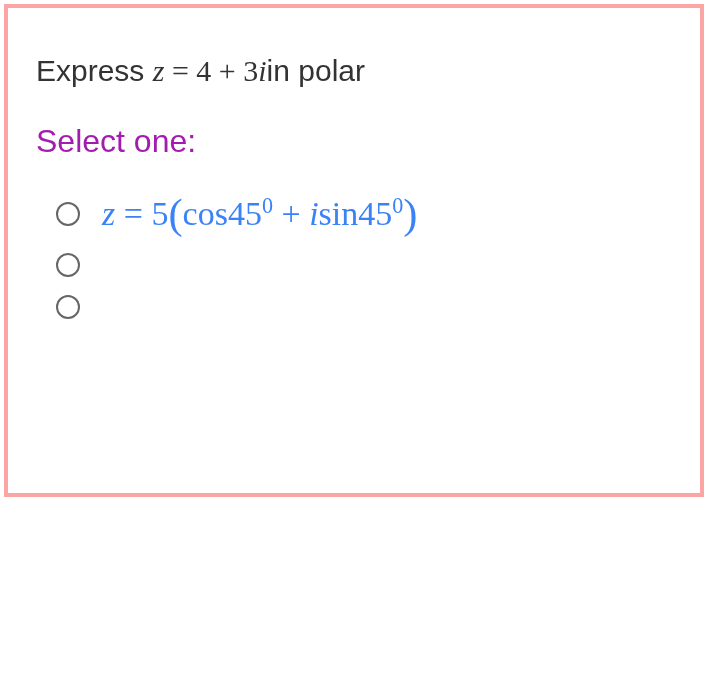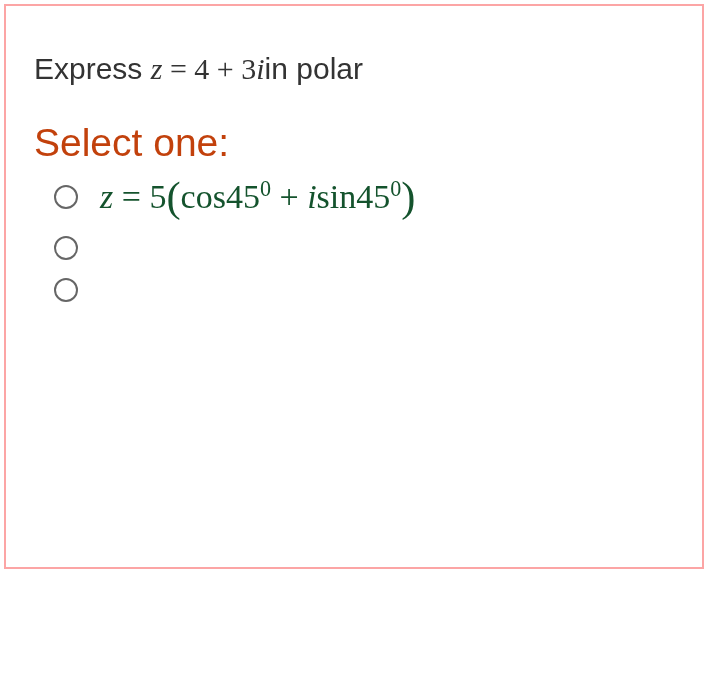--- a/index.html
+++ b/index.html
@@ -7,63 +7,63 @@
       padding: 0;
       box-sizing: border-box;
     }
     body {
       font-family: Arial, Helvetica, sans-serif;
       background: #fff;
       width: 708px;
       height: 681px;
     }
     .container {
-      border: 2px solid #fca5a5;
+      border: 4px solid #fca5a5;
       margin: 4px;
       padding: 40px 28px 30px 28px;
-      height: 565px;
+      height: 493px;
     }
     .question {
       font-size: 30px;
       color: #333;
       line-height: 1.5;
       margin-bottom: 30px;
     }
     .question .italic {
       font-style: italic;
       font-family: 'Times New Roman', serif;
     }
     .question .math {
       font-family: 'Times New Roman', serif;
     }
     .select-one {
-      font-size: 39px;
-      color: #c2410c;
-      margin-bottom: 12px;
+      font-size: 32px;
+      color: #a21caf;
+      margin-bottom: 34px;
     }
     .options {
       padding-left: 20px;
     }
     .option {
       display: flex;
       align-items: center;
       margin-bottom: 18px;
     }
     .radio {
       width: 24px;
       height: 24px;
       border: 2px solid #666;
       border-radius: 50%;
       flex-shrink: 0;
       margin-right: 22px;
     }
     .option-text {
       font-family: 'Times New Roman', serif;
       font-size: 34px;
-      color: #14532d;
+      color: #3b82f6;
       line-height: 1.2;
     }
     .option-text .it {
       font-style: italic;
     }
     .option-text sup {
       font-size: 0.65em;
       vertical-align: super;
       line-height: 0;
     }

